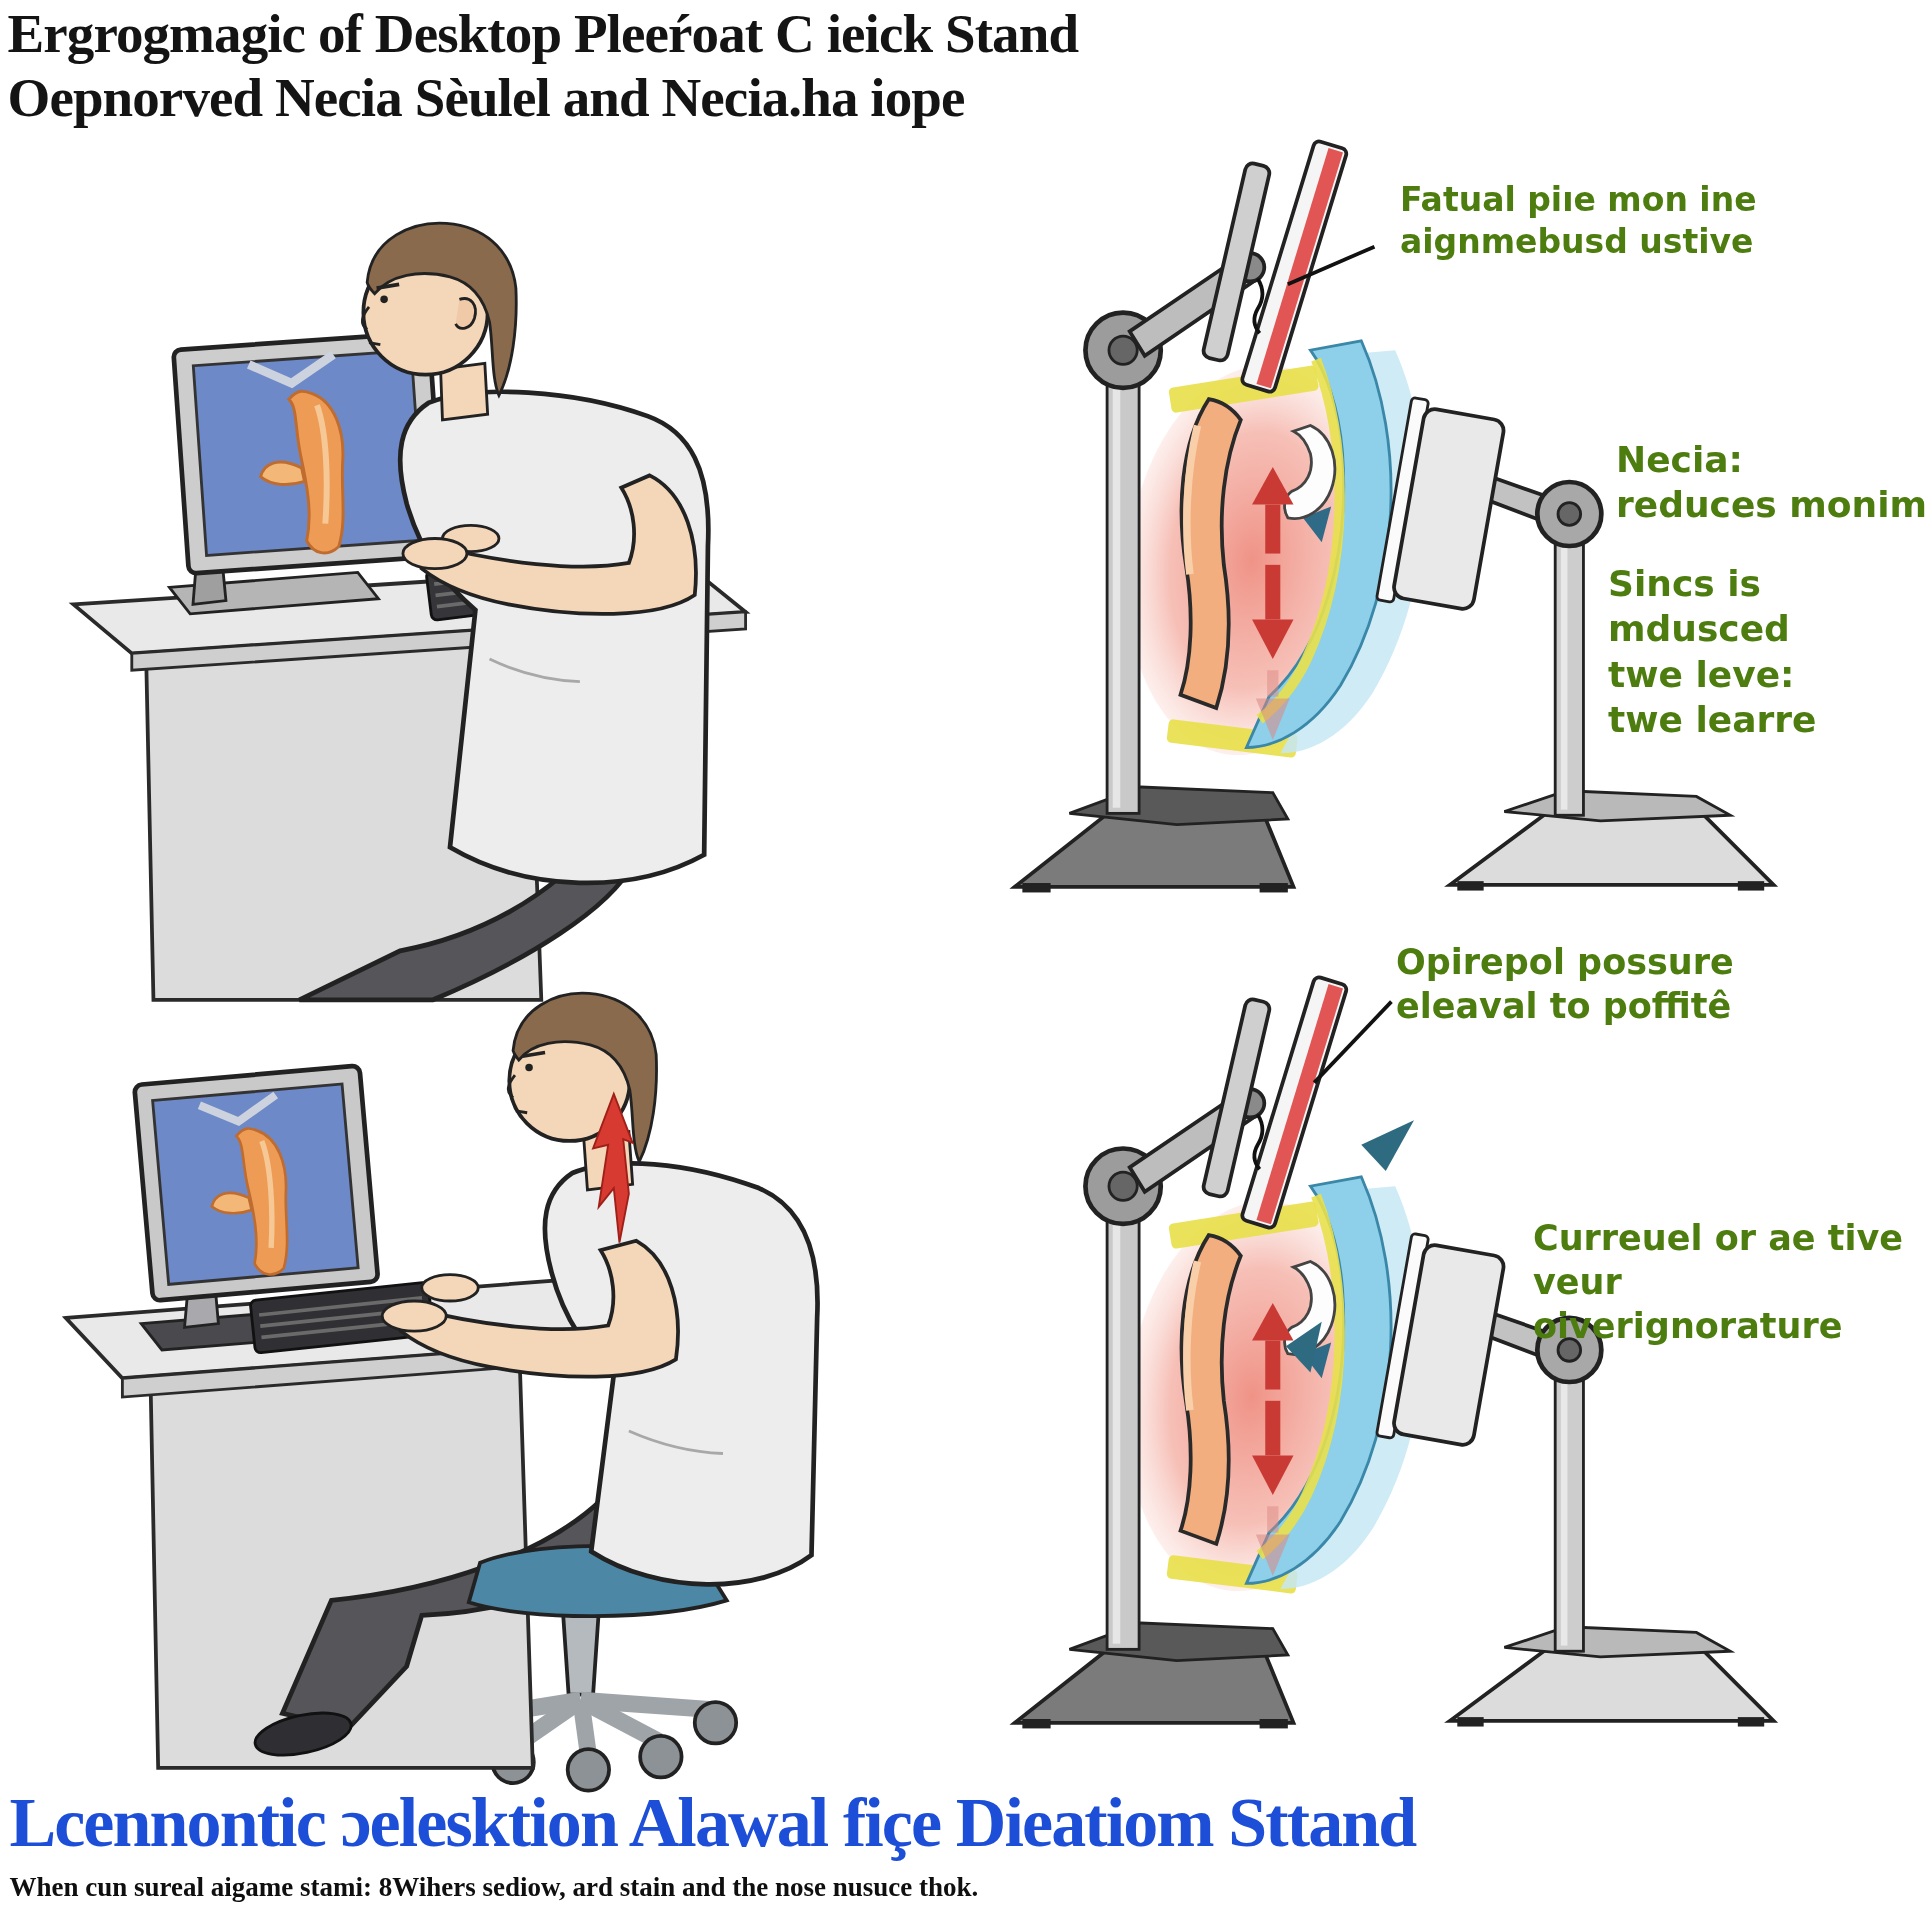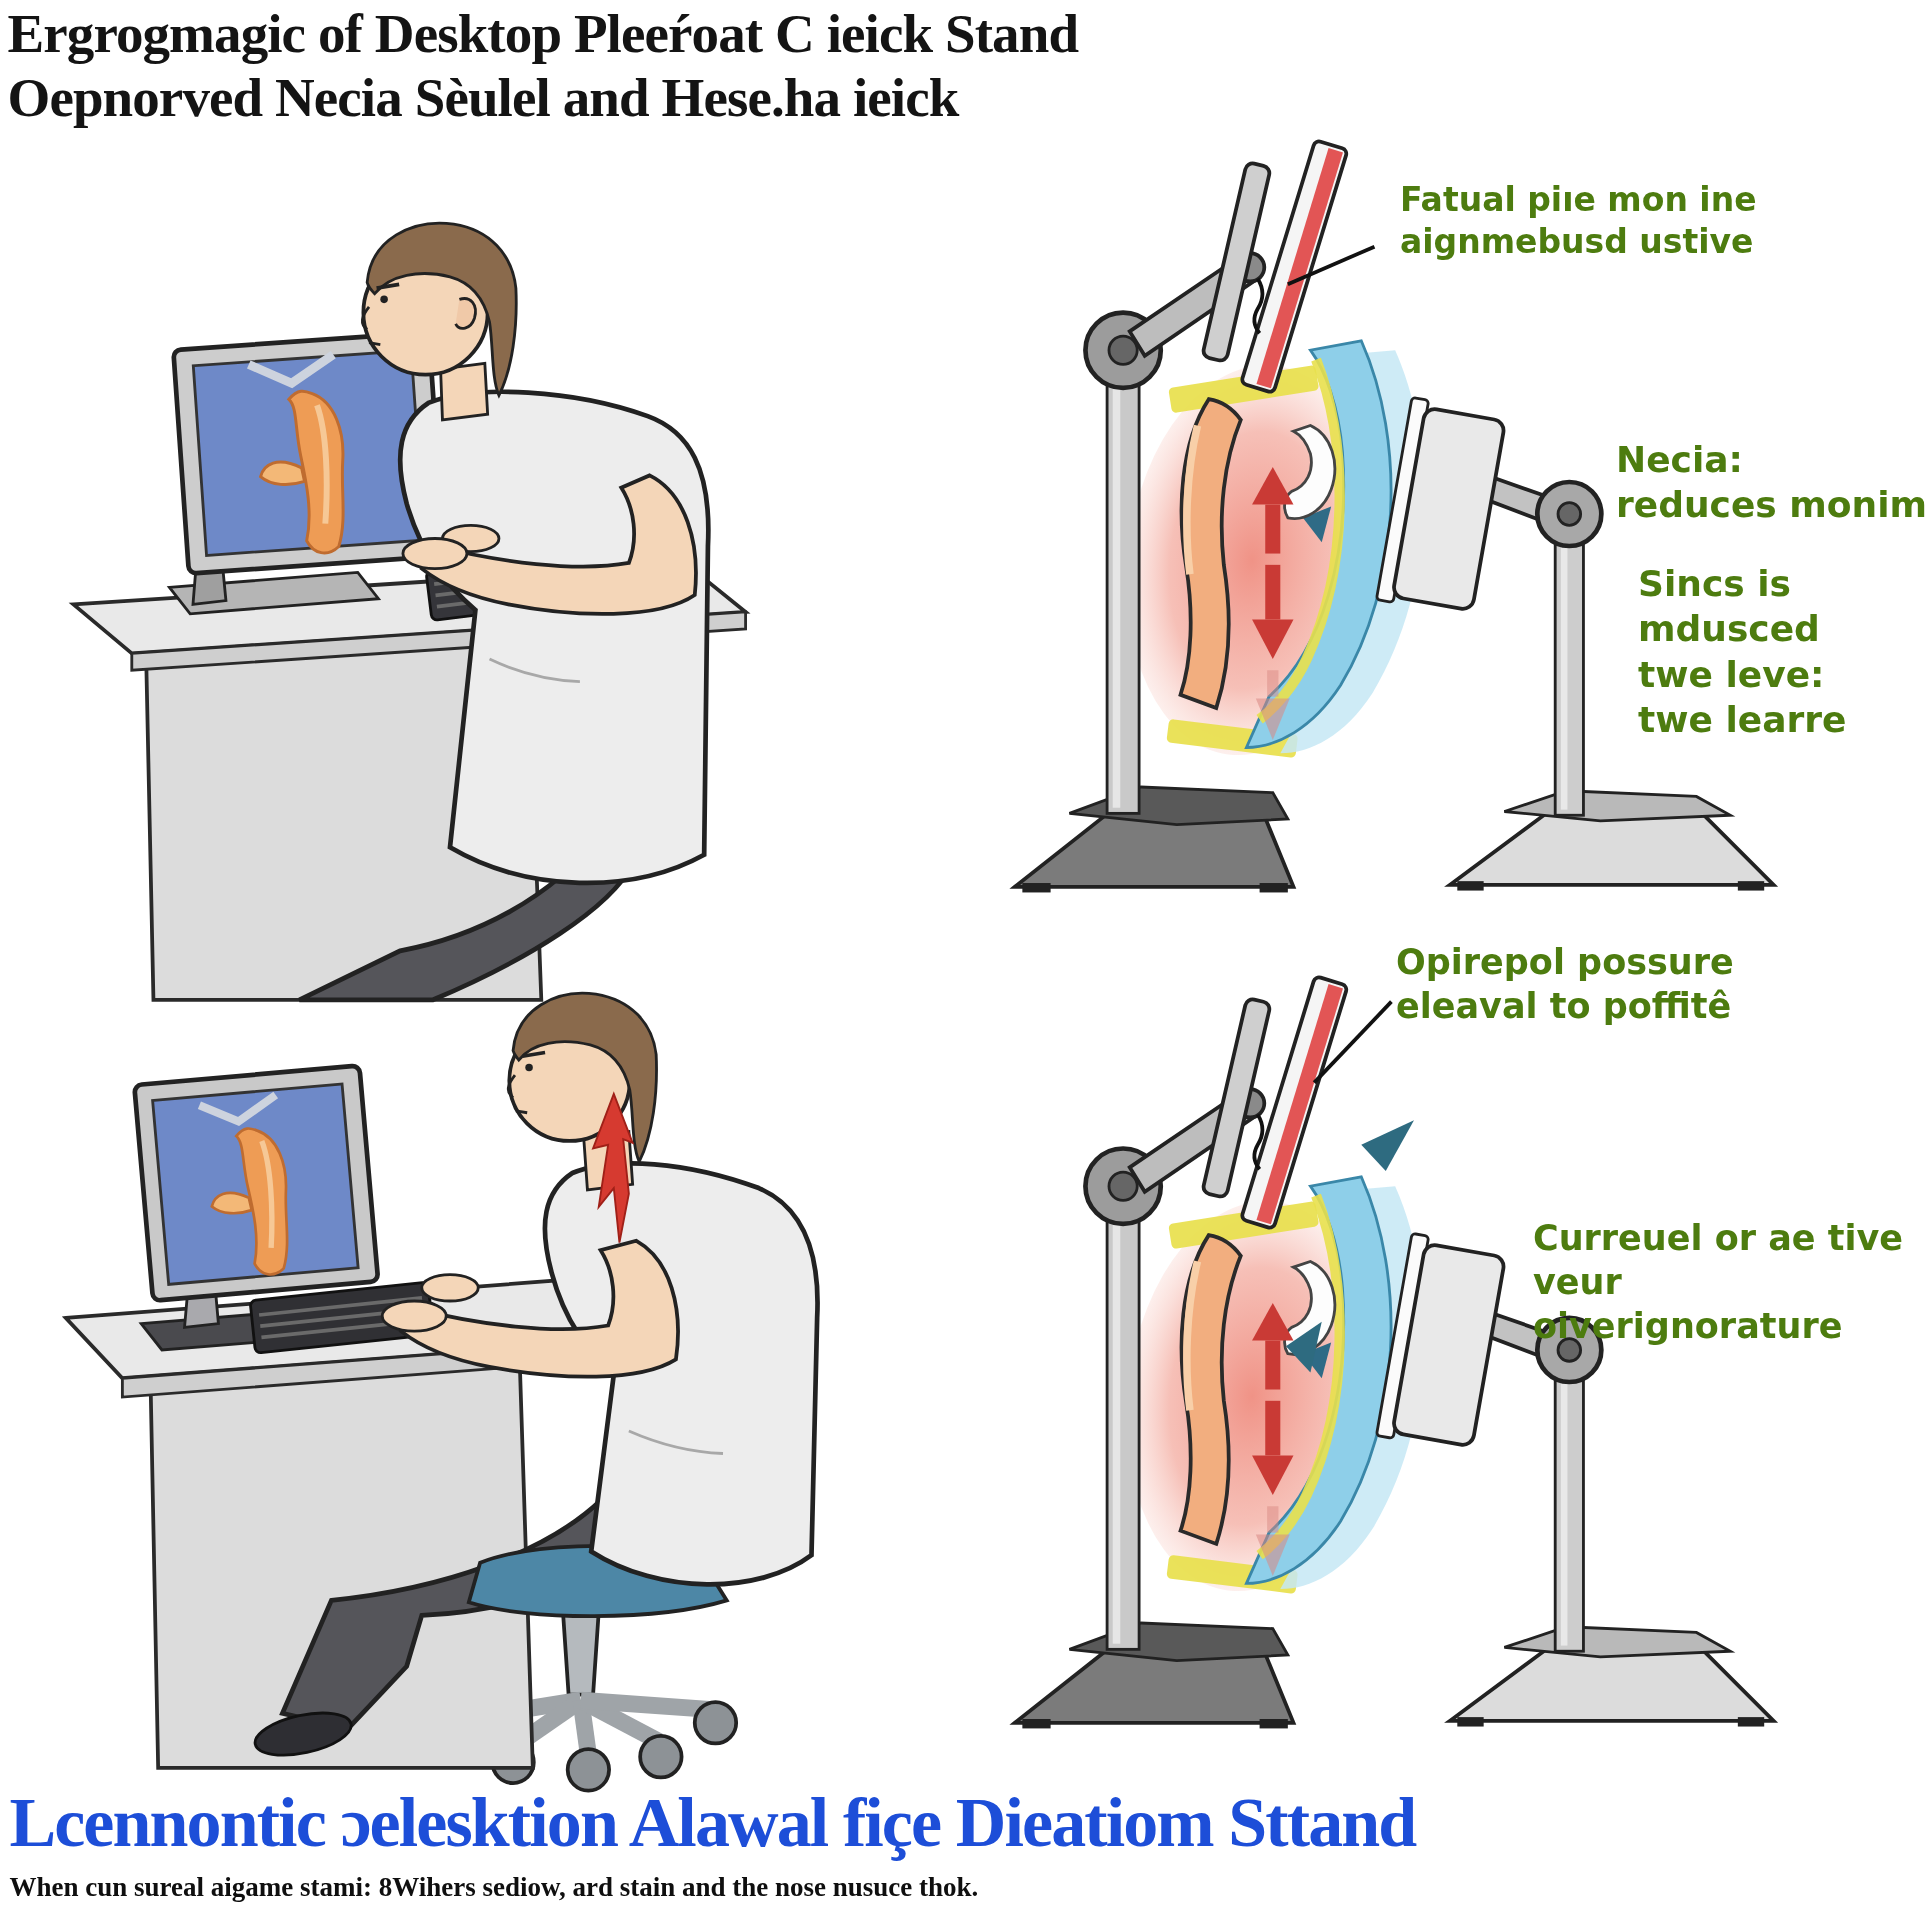--- a/index.html
+++ b/index.html
@@ -7,21 +7,21 @@
          font-family:"DejaVu Sans", sans-serif;}
   .stage svg{position:absolute;left:0;top:0;}
   .hdr{position:absolute;font-family:"Liberation Serif",serif;font-weight:bold;color:#141414;
        letter-spacing:-0.9px;white-space:nowrap;}
   #hdr1{left:7.5px;top:1.9px;font-size:55px;}
   #hdr2{left:7.5px;top:66px;font-size:55px;}
   .lbl{position:absolute;font-weight:bold;color:#4d7c0f;white-space:pre-line;line-height:1.26;}
   #lbl-monitor{left:1400px;top:179px;font-size:33px;}
   #lbl-swree{left:1400px;top:294px;font-size:33px;}
   #lbl-whee{left:1616px;top:437px;font-size:36px;}
-  #lbl-sincs{left:1608px;top:561px;font-size:36px;margin-left:30px;}
+  #lbl-sincs{left:1608px;top:561px;font-size:36px;}
   #lbl-posture{left:1396px;top:940px;font-size:35px;}
   #lbl-curreuel{left:1533px;top:1216px;font-size:35px;}
   .ftr-title{position:absolute;left:9.4px;top:1783px;font-family:"Liberation Serif",serif;
              font-weight:bold;font-size:70px;letter-spacing:-1.9px;color:#1d4ed8;white-space:nowrap;}
   .ftr-sub{position:absolute;left:9.4px;top:1872px;font-family:"Liberation Serif",serif;
            font-weight:bold;font-size:27px;color:#0f0f0f;white-space:nowrap;}
 </style>
 </head>
 <body>
 
@@ -217,21 +217,21 @@
       <use href="#standLeft"></use>
       <use href="#standRight"></use>
     </g>
     <polygon points="1446,1216 1502,1190 1472,1244" fill="#2e6b80"></polygon>
     <polygon points="1366,1430 1404,1404 1392,1458" fill="#2e6b80"></polygon>
     <line x1="1396" y1="1150" x2="1478" y2="1064" stroke="#111" stroke-width="4"></line>
   </g>
 </svg>
 
 <div class="hdr" id="hdr1">Ergrogmagic of Desktop Pleeŕoat C ieick Stand</div>
-<div class="hdr" id="hdr2">Oepnorved Necia Sèulel and Hese.ha ieick</div>
+<div class="hdr" id="hdr2">Oepnorved Necia Sèulel and Necia.ha iope</div>
 
 <div class="lbl" id="lbl-monitor">Fatual piıe mon ine
 aignmebusd ustive</div>
 <div class="lbl" id="lbl-whee">Necia:
 reduces monim</div>
 <div class="lbl" id="lbl-sincs">Sincs is mdusced
 twe leve:
 twe learre</div>
 <div class="lbl" id="lbl-posture">Opirepol possure
 eleaval to poffitê</div>

